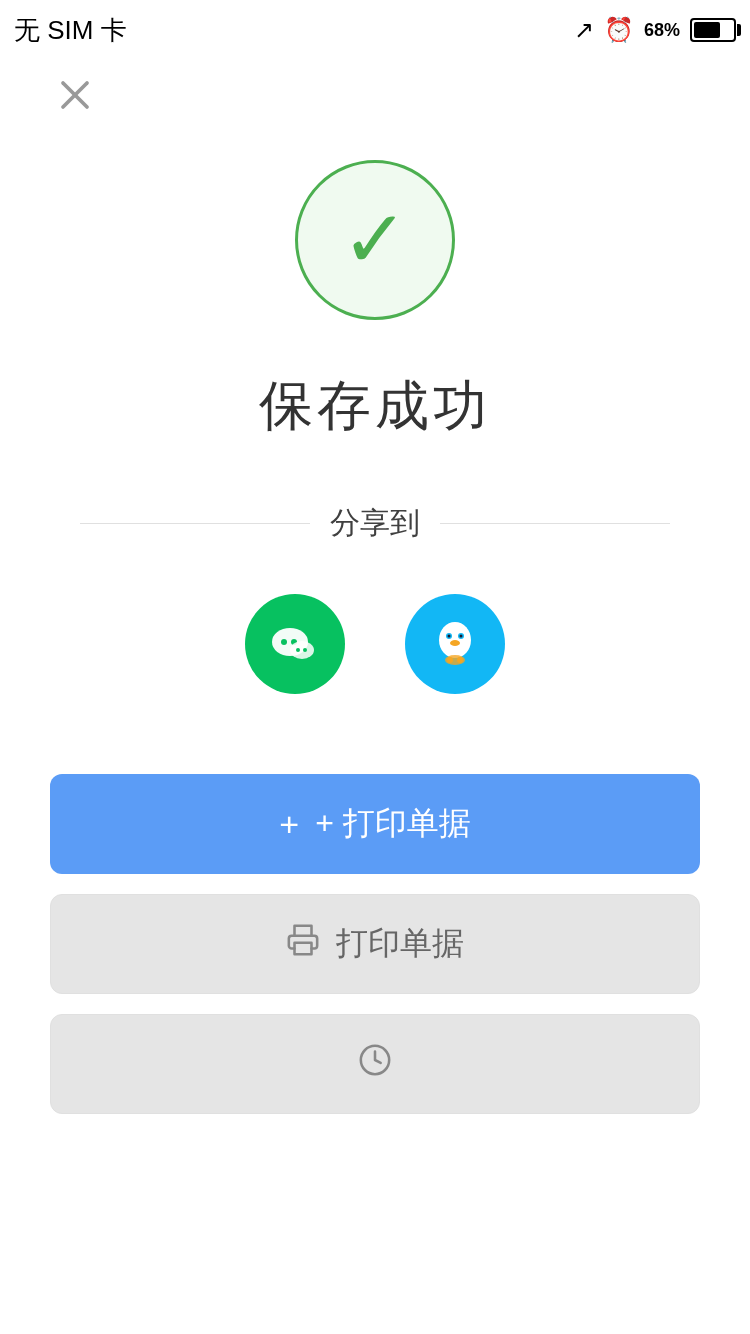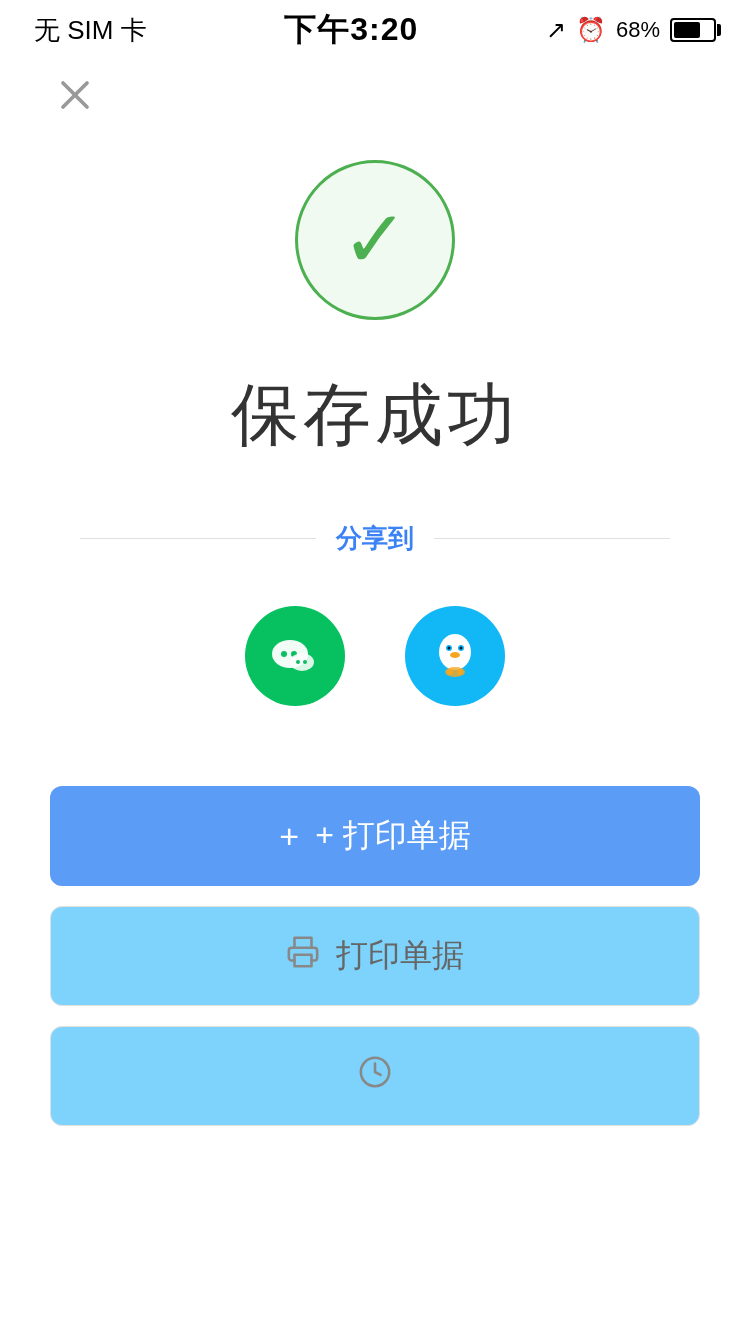--- a/index.html
+++ b/index.html
@@ -14,21 +14,21 @@
       position: relative;
     }
 
     
     .status-bar {
       width: 100%;
       height: 60px;
       display: flex;
       align-items: center;
       justify-content: space-between;
-      padding: 0 34px;
+      padding: 0 14px;
       background: #fff;
     }
 
     .status-left {
       display: flex;
       align-items: center;
       gap: 10px;
       font-size: 26px;
       color: #000;
       font-weight: 500;
@@ -43,22 +43,22 @@
 
     .status-right {
       display: flex;
       align-items: center;
       gap: 10px;
       font-size: 24px;
       color: #000;
     }
 
     .battery-text {
-      font-size: 22px;
-      font-weight: 400;
+      font-size: 18px;
+      font-weight: 700;
     }
 
     .battery-icon {
       width: 46px;
       height: 24px;
       border: 2px solid #000;
       border-radius: 4px;
       position: relative;
       display: inline-flex;
       align-items: center;
@@ -124,21 +124,21 @@
     }
 
     .checkmark {
       font-size: 80px;
       color: #4CAF50;
       line-height: 1;
     }
 
     
     .success-title {
-      font-size: 68px;
+      font-size: 54px;
       font-weight: 500;
       color: #333;
       margin-bottom: 60px;
       letter-spacing: 4px;
     }
 
     
     .divider-section {
       width: 100%;
       display: flex;
@@ -147,24 +147,23 @@
       margin-bottom: 50px;
     }
 
     .divider-line {
       flex: 1;
       height: 1px;
       background: #e0e0e0;
     }
 
     .divider-label {
-      font-size: 26px;
-      color: #3b82f6;
+      font-size: 30px;
+      color: #404040;
       padding: 0 20px;
-      font-weight: bold;
     }
 
     
     .share-icons {
       display: flex;
       gap: 60px;
       margin-bottom: 80px;
     }
 
     .share-icon {
@@ -206,42 +205,41 @@
       cursor: pointer;
       border: none;
     }
 
     .btn-primary {
       background: #5B9CF6;
       color: #fff;
     }
 
     .btn-secondary {
-      background: #7dd3fc;
+      background: #e5e5e5;
       color: #666;
       border: 1px solid #e0e0e0;
     }
   </style>
 </head>
 <body>
 
 <div class="status-bar">
   <div class="status-left">
     <span>无 SIM 卡</span>
 
     <span>
       <svg viewBox="0 0 24 24" fill="none" stroke="#000" stroke-width="2.5" stroke-linecap="round">
         <path d="M1.5 8.5C6 4 18 4 22.5 8.5"></path>
         <path d="M4.5 11.5C7.5 8.5 16.5 8.5 19.5 11.5"></path>
         <path d="M7.5 14.5C9.5 12.5 14.5 12.5 16.5 14.5"></path>
         <circle cx="12" cy="18" r="1.5" fill="#000" stroke="none"></circle>
       </svg>
     </span>
   </div>
-  <div class="status-center">下午3:20</div>
   <div class="status-right">
 
     <span style="font-size:24px;">↗</span>
 
     <span style="font-size:24px;">⏰</span>
     <span class="battery-text">68%</span>
     <span class="battery-icon">
       <span class="battery-fill"></span>
     </span>
   </div>

